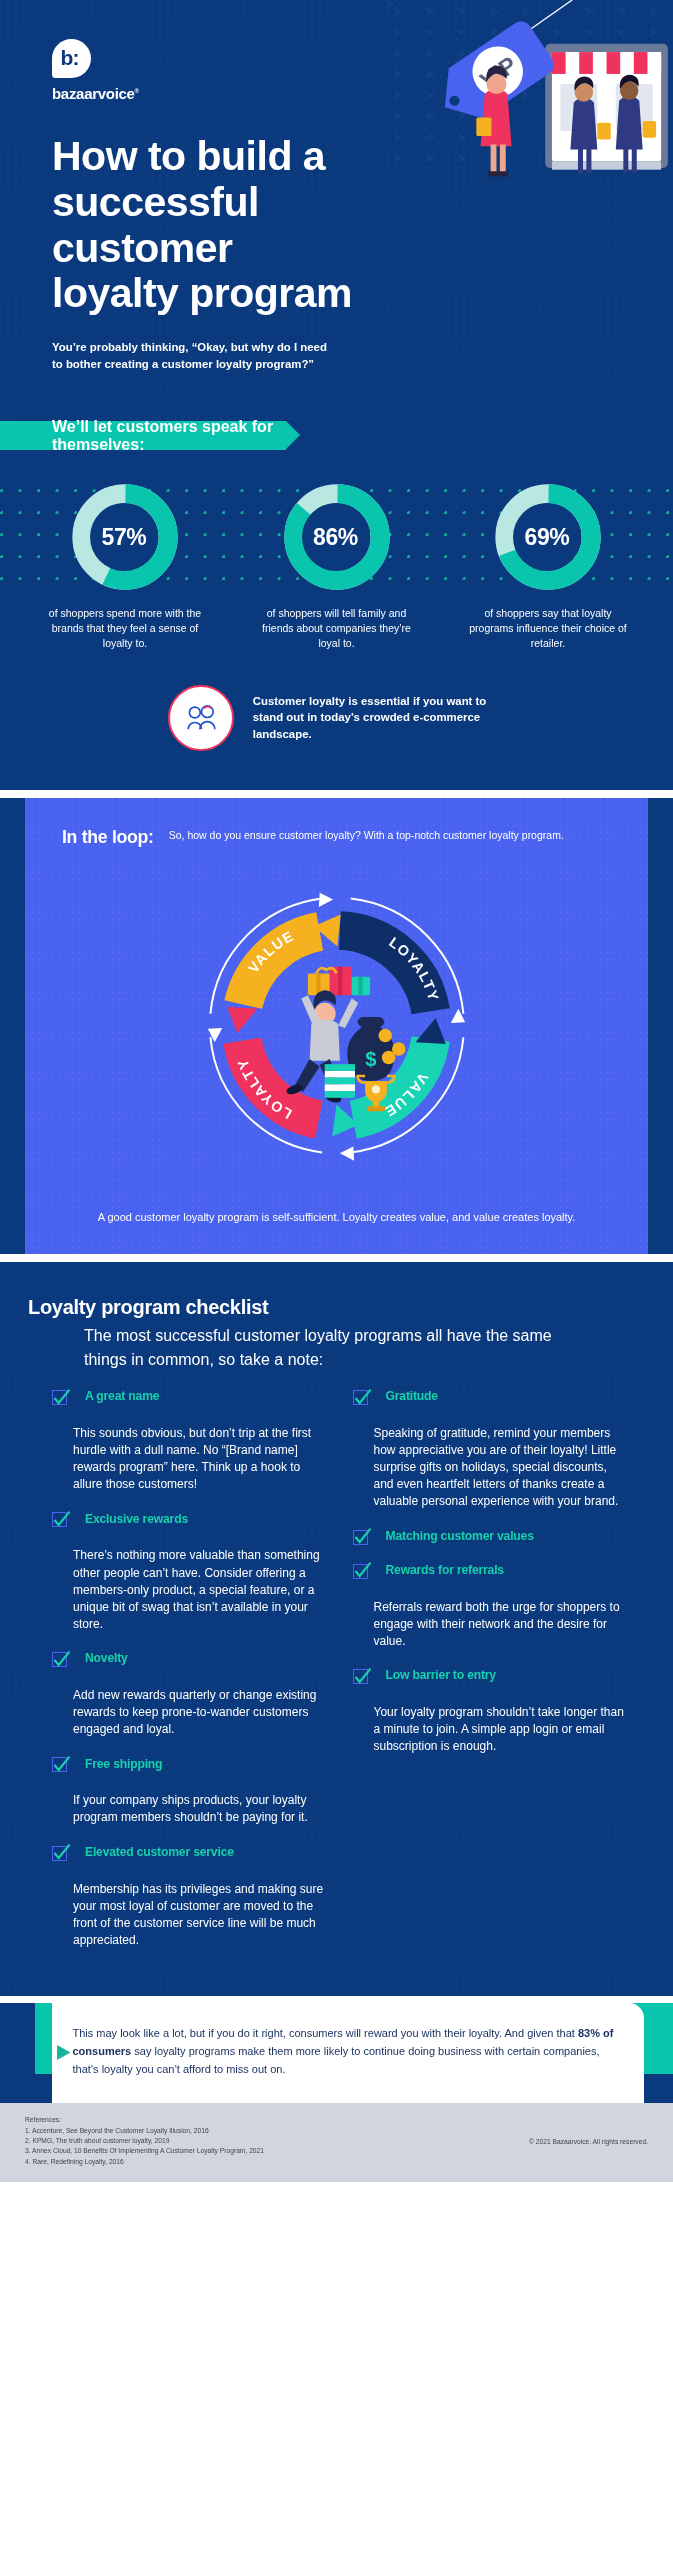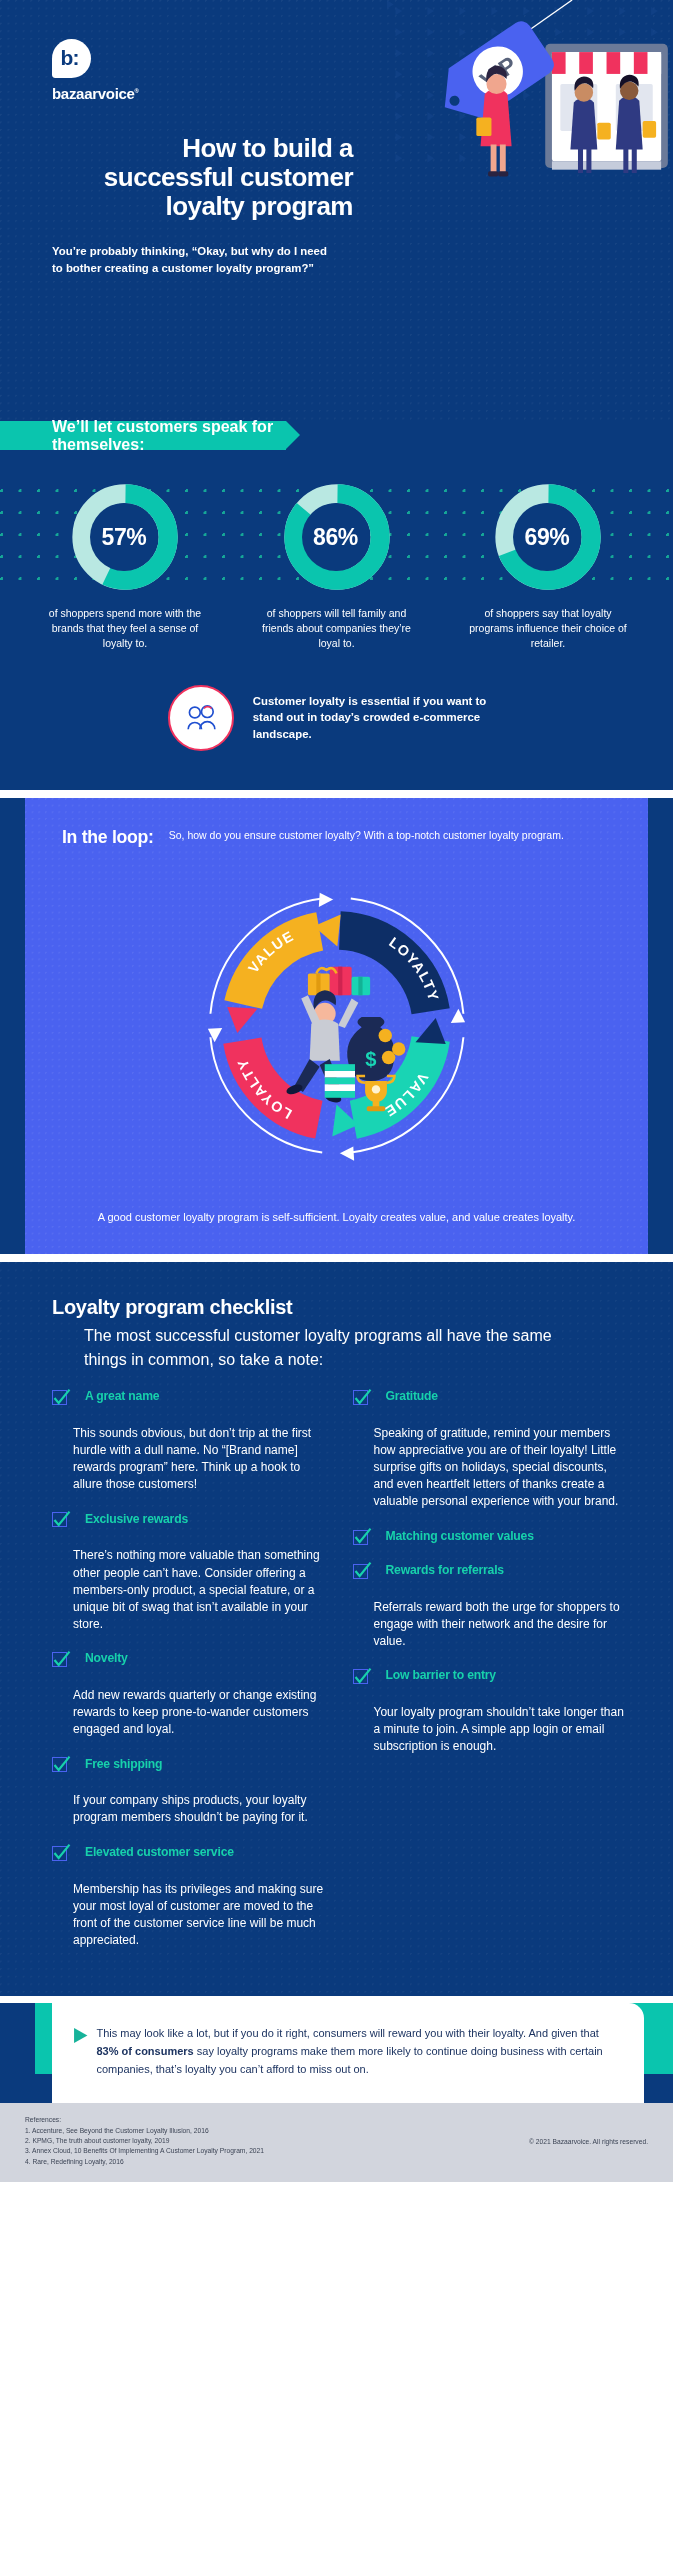--- a/index.html
+++ b/index.html
@@ -40,22 +40,22 @@
   }
   .logo-word {
     margin-top: 6.7px; font-size: 15px; font-weight: 700;
     letter-spacing: -0.3px; color: #fff; position: relative; display:inline-block;
   }
   .logo-word sup { font-size: 5.9px; vertical-align: super; }
 
   h1.hero-title {
     position: relative; z-index: 4;
     padding-left: 52px; margin-top: 32px;
-    font-size: 26px; line-height: 1.12; font-weight: 700;
-    letter-spacing: -0.5px; max-width: 353px; text-align: right;
+    font-size: 41px; line-height: 1.12; font-weight: 700;
+    letter-spacing: -0.5px; max-width: 353px;
   }
   .hero-sub {
     position: relative; z-index: 4;
     padding-left: 52px; margin-top: 22px;
     font-size: 11.4px; line-height: 1.48; font-weight: 700; max-width: 337px;
   }
 
   
   .hero-art { position: absolute; right: 0; top: 0; width: 353px; height: 252px; z-index: 3; }
 
@@ -133,21 +133,21 @@
   }
 
   
   .checklist {
     background: #0a3a7d;
     background-image: radial-gradient(circle at 0.8px 0.8px, rgba(255,255,255,.045) 0.8px, transparent 0);
     background-size: 7.6px 7.6px;
     padding: 34px 0 29px 0;
   }
   .checklist h2 {
-    padding-left: 52px; font-size: 20px; font-weight: 700; letter-spacing: -0.3px;
+    padding-left: 28px; font-size: 20px; font-weight: 700; letter-spacing: -0.3px;
   }
   .checklist .intro {
     padding-left: 84px; margin-top: 5px; font-size: 16px; line-height: 1.45;
     max-width: 555px;
   }
   .cols { display: flex; gap: 25px; padding: 18.5px 45px 0 52px; }
   .col { width: 50%; }
   .item { margin-bottom: 18.5px; }
   .item-head { display: flex; align-items: flex-start; gap: 18px; }
   .cbox {
@@ -167,22 +167,22 @@
   
   .cta-outer { background: #0a3a7d; position: relative; padding: 0 0 0 0; }
   .cta-teal {
     position: absolute; left: 35px; right: 0; top: 0; bottom: 29px;
     background: #0ac5ae;
   }
   .cta-card {
     position: relative; margin: 6.7px 29px 0 52px;
     background: #fff; color: #16305c;
     border-radius: 0 15px 0 0;
-    padding: 22px 25px 25px 22px;
-    display: flex; gap: 9px; align-items: flex-start;
+    padding: 22px 25px 25px 5px;
+    display: flex; gap: 2px; align-items: center;
   }
   .cta-arrow { flex: none; margin-top: 2.5px; }
   .cta-card p { font-size: 11px; line-height: 1.62; color: #1d3461; }
   .cta-card b { font-weight: 700; }
 
   
   .refs {
     background: #d2d5dd; color: #3c4455;
     padding: 11.8px 25px 15px 25px;
     display: flex; justify-content: space-between; align-items: flex-start;

